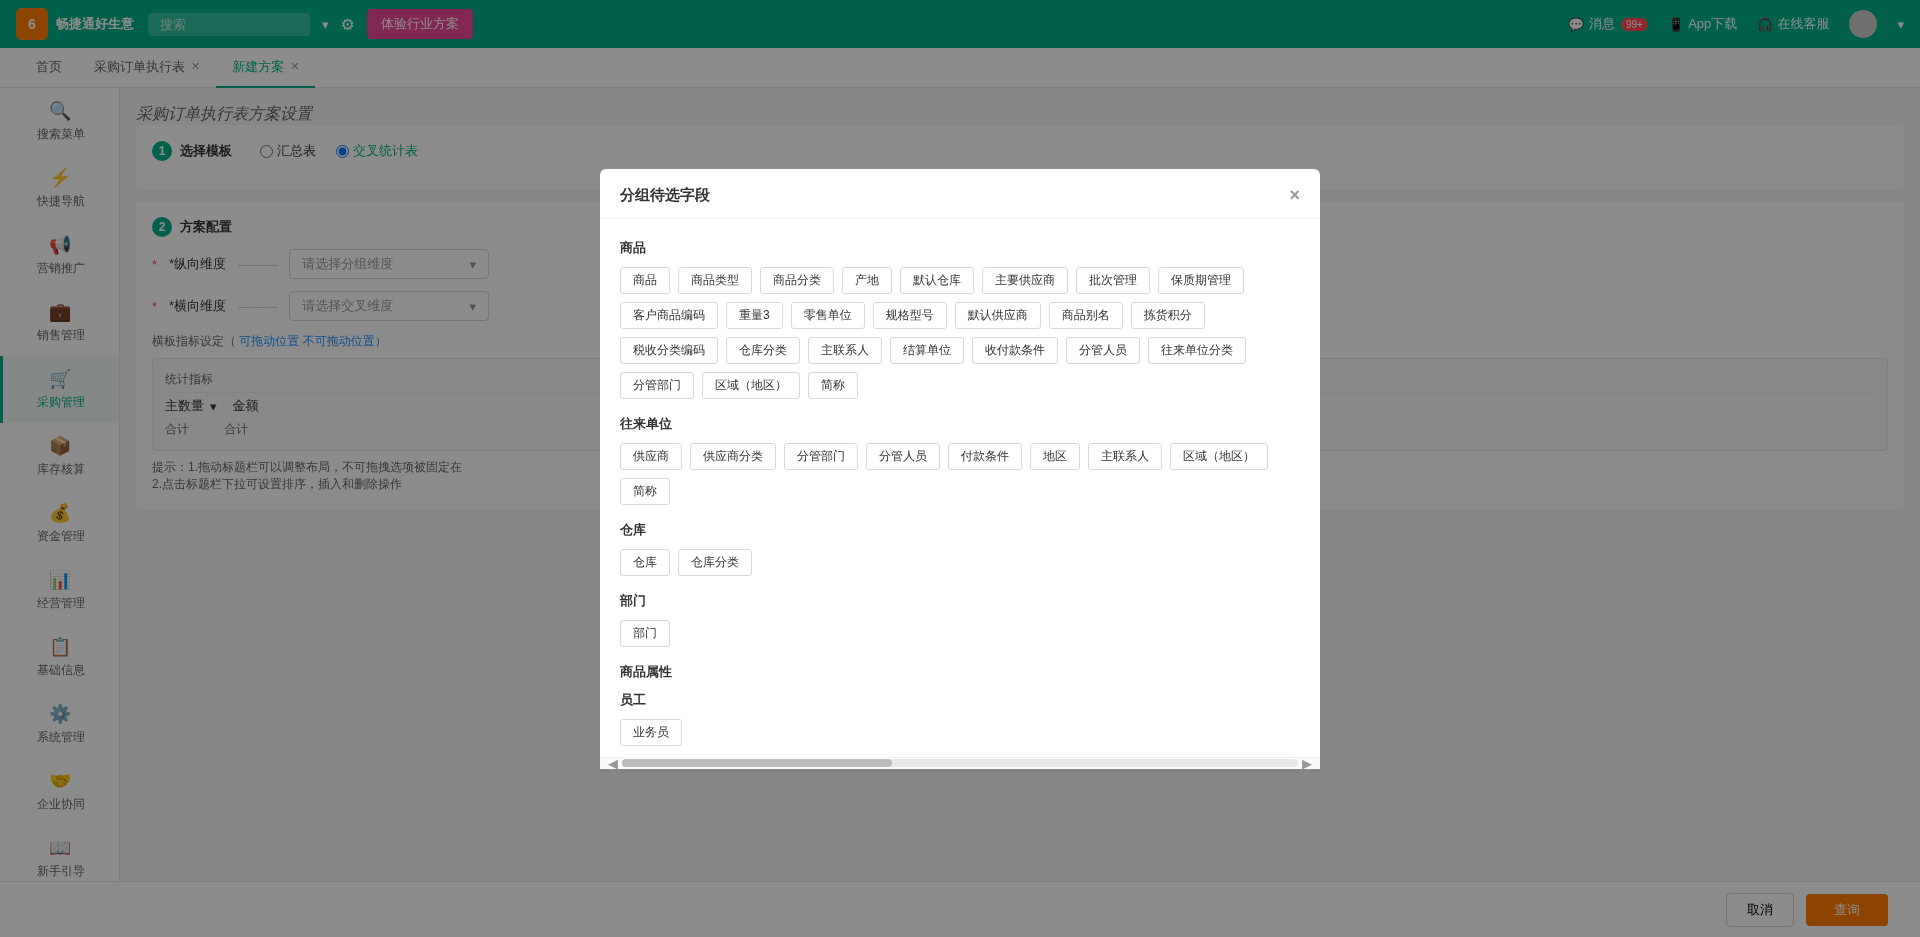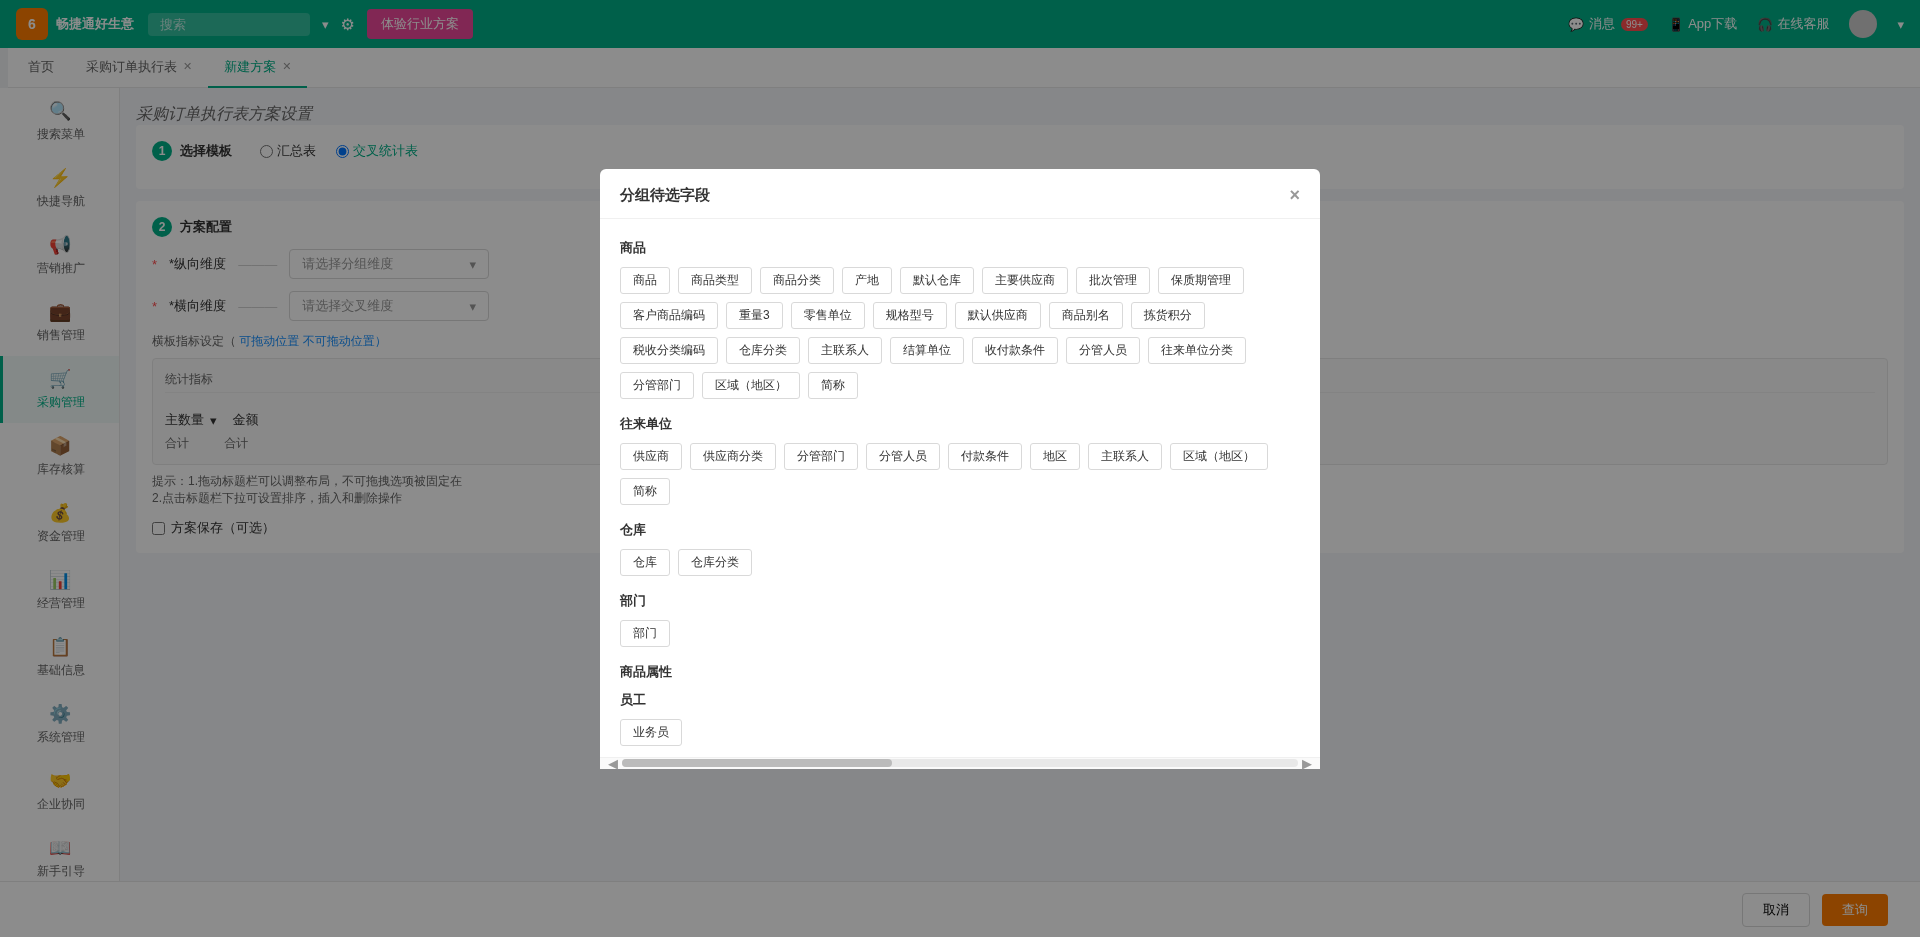--- a/index.html
+++ b/index.html
@@ -70,24 +70,23 @@
       margin-left: 2px;
     }
     .avatar { width: 28px; height: 28px; background: #ccc; border-radius: 50%; }
 
     
     .tab-bar {
       background: #fff;
       border-bottom: 1px solid #e8e8e8;
       display: flex;
       align-items: center;
-      padding: 0 4px;
+      padding: 0 20px;
       height: 40px;
       gap: 0;
-      margin-left: 8px;
     }
     .tab-item {
       padding: 0 16px;
       height: 40px;
       display: flex;
       align-items: center;
       gap: 6px;
       cursor: pointer;
       border-bottom: 2px solid transparent;
       font-size: 13px;
@@ -261,21 +260,21 @@
       border-radius: 4px;
       padding: 7px 20px;
       cursor: pointer;
       font-size: 13px;
     }
     .btn-confirm {
       background: #ff7d00;
       color: white;
       border: none;
       border-radius: 4px;
-      padding: 7px 20px;
+      padding: 7px 28px;
       cursor: pointer;
       font-size: 13px;
     }
 
     
     .modal-scroll-track {
       display: flex;
       align-items: center;
       width: 100%;
       height: 8px;
@@ -438,43 +437,39 @@
       </div>
 
       <div style="font-size:12px;color:#666;margin-bottom:8px;">
         <span>横板指标设定（</span>
         <span style="color:#1890ff;">可拖动位置</span>
         <span> </span>
         <span style="color:#1890ff;">不可拖动位置）</span>
       </div>
 
       <div style="background:#fafafa;border:1px solid #e8e8e8;border-radius:4px;padding:12px;">
-        <div style="color:#666;font-size:12px;margin-bottom:18px;border-bottom:1px solid #eee;padding-bottom:4px;">统计指标</div>
+        <div style="color:#666;font-size:12px;margin-bottom:4px;border-bottom:1px solid #eee;padding-bottom:4px;">统计指标</div>
         <div style="display:flex;gap:16px;">
           <div style="display:flex;align-items:center;gap:6px;">
             <span>主数量</span>
             <span style="cursor:pointer;">▾</span>
           </div>
           <span>金额</span>
         </div>
         <div style="margin-top:6px;font-size:12px;color:#666;">
           <span>合计</span>
           <span style="margin-left:32px;">合计</span>
         </div>
       </div>
 
       <div style="font-size:12px;color:#666;margin-top:8px;">
         <div>提示：1.拖动标题栏可以调整布局，不可拖拽选项被固定在</div>
         <div>2.点击标题栏下拉可设置排序，插入和删除操作</div>
       </div>
 
-      <div style="display:flex;align-items:center;gap:6px;margin-top:12px;">
-        <input type="checkbox" style="">
-        <span>方案保存（可选）</span>
-      </div>
     </div>
   </div>
 </div>
 
 <div class="modal-overlay">
   <div class="modal">
     <div class="modal-header">
       <span>分组待选字段</span>
       <span class="modal-close">×</span>
     </div>

